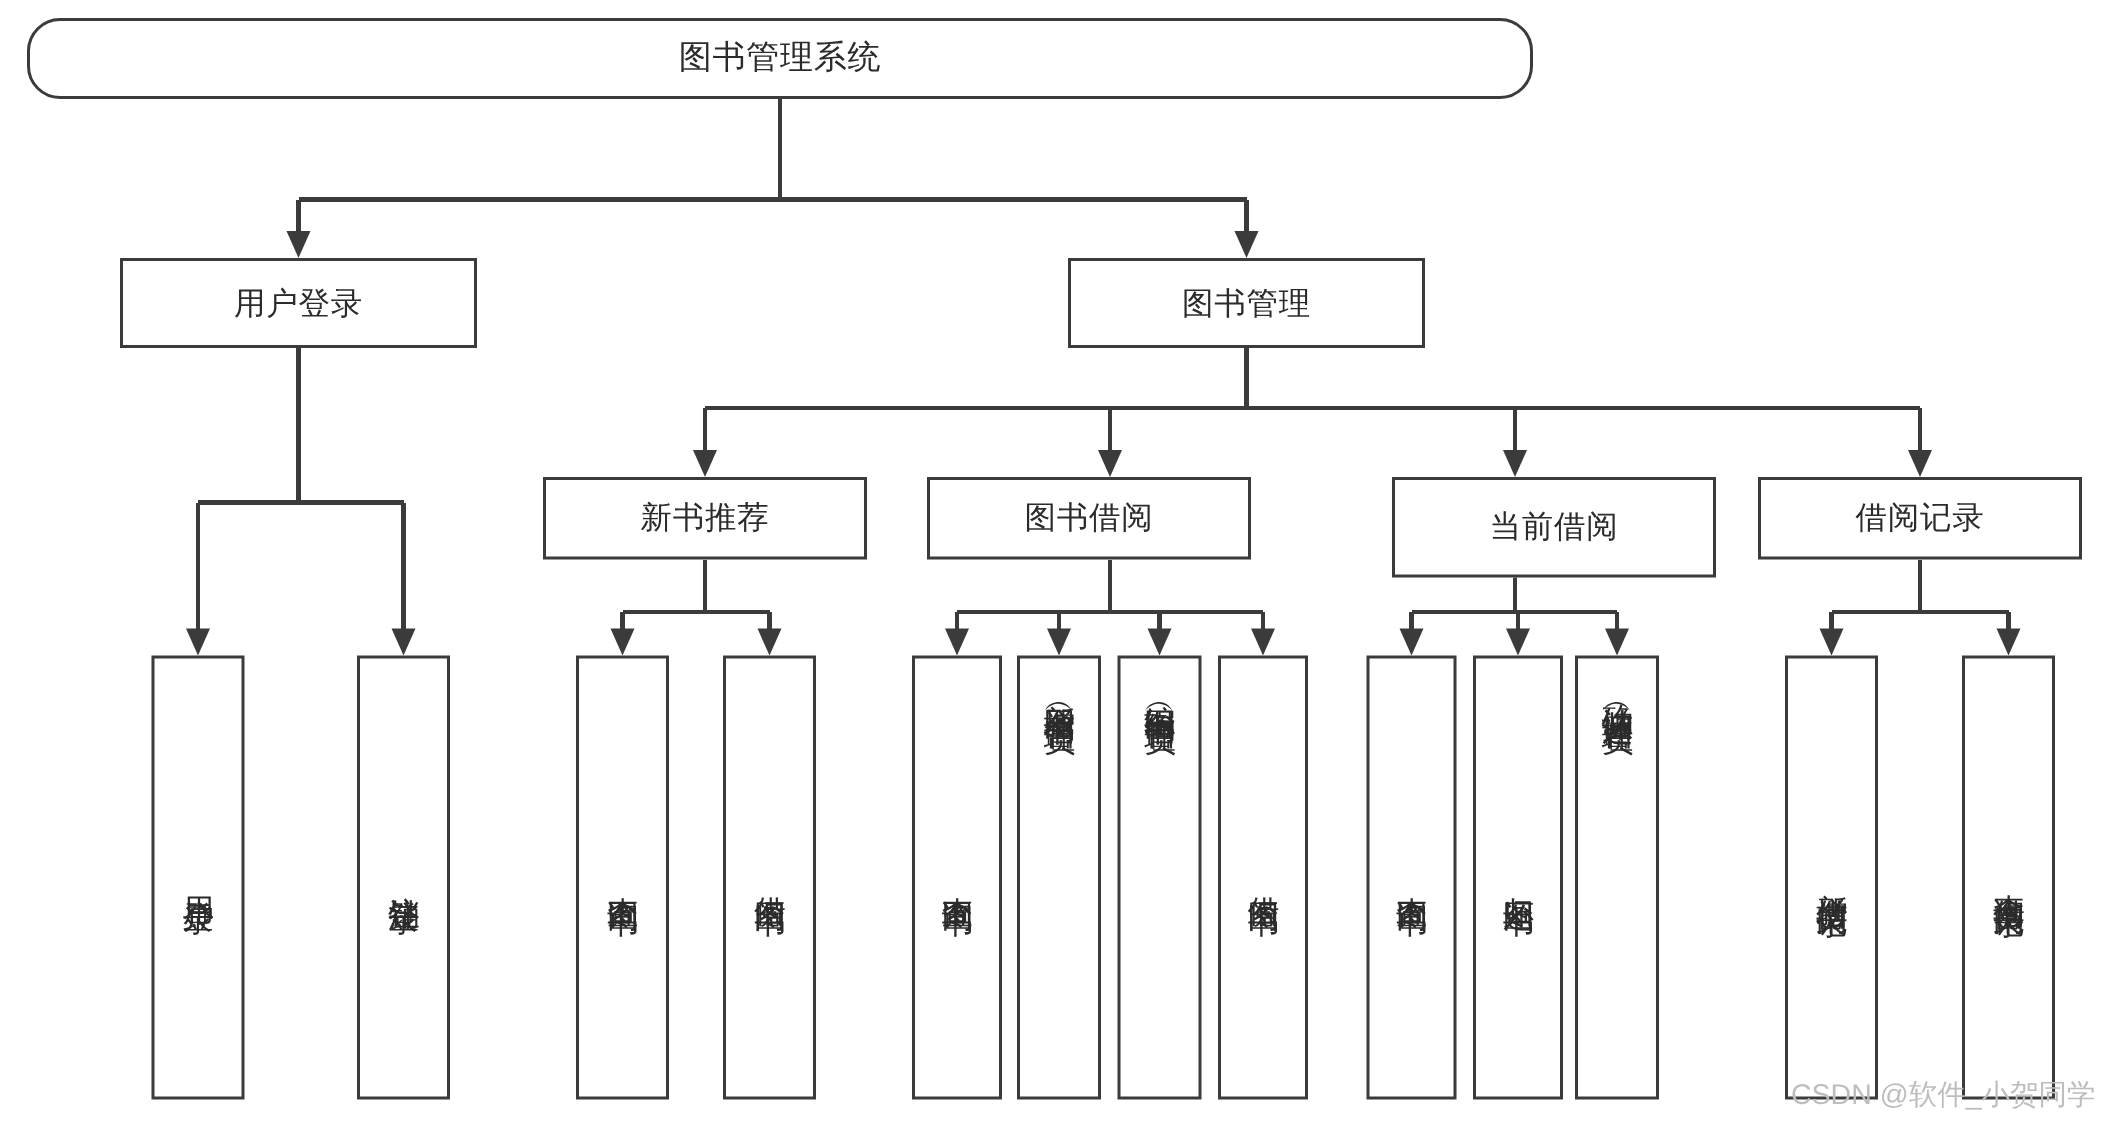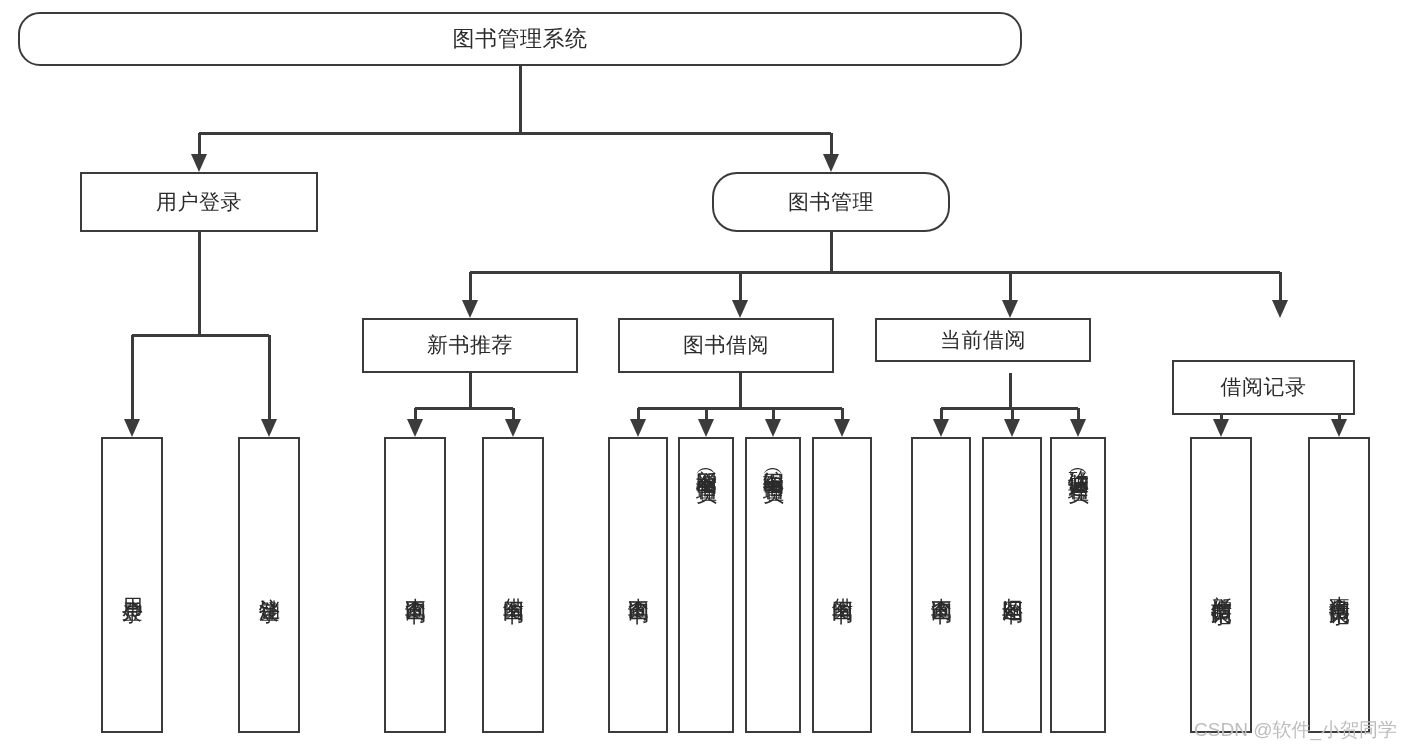--- a/index.html
+++ b/index.html
@@ -139,34 +139,34 @@
       <path d="M 1331 419 L 1347 419 L 1339 437 Z" fill="#3b3b3b"></path>
     </svg>
 
   <div class="node h root" id="n-root" style="left: 18px; top: 12px; width: 1004px; height: 54px; border-radius: 22px;">
     <span class="label">图书管理系统</span>
   </div>
 
   <div class="node h" id="n-l1-0" style="left: 80px; top: 172px; width: 238px; height: 60px;">
     <span class="label">用户登录</span>
   </div>
-  <div class="node h" id="n-l1-1" style="left: 712px; top: 172px; width: 238px; height: 60px; border-radius: 25px;">
+  <div class="node h" id="n-l1-1" style="left: 712px; top: 172px; width: 238px; height: 60px;">
     <span class="label">图书管理</span>
   </div>
 
   <div class="node h" id="n-l2-0" style="left: 362px; top: 318px; width: 216px; height: 55px; justify-content: center;">
     <span class="label">新书推荐</span>
   </div>
   <div class="node h" id="n-l2-1" style="left: 618px; top: 318px; width: 216px; height: 55px;">
     <span class="label">图书借阅</span>
   </div>
-  <div class="node h" id="n-l2-2" style="left: 875px; top: 318px; width: 216px; height: 44px;">
+  <div class="node h" id="n-l2-2" style="left: 928px; top: 318px; width: 216px; height: 67px;">
     <span class="label">当前借阅</span>
   </div>
-  <div class="node h" id="n-l2-3" style="left: 1172px; top: 318px; width: 183px; height: 55px; margin-top: 42px;">
+  <div class="node h" id="n-l2-3" style="left: 1172px; top: 318px; width: 216px; height: 55px;">
     <span class="label">借阅记录</span>
   </div>
 
   <div class="node v mid" id="n-lf-0" style="left: 101px; top: 437px; width: 62px; height: 296px;">
     <span class="label">用户登录</span>
   </div>
   <div class="node v mid" id="n-lf-1" style="left: 238px; top: 437px; width: 62px; height: 296px;">
     <span class="label">注销登录</span>
   </div>
   <div class="node v mid" id="n-lf-2" style="left: 384px; top: 437px; width: 62px; height: 296px;">

